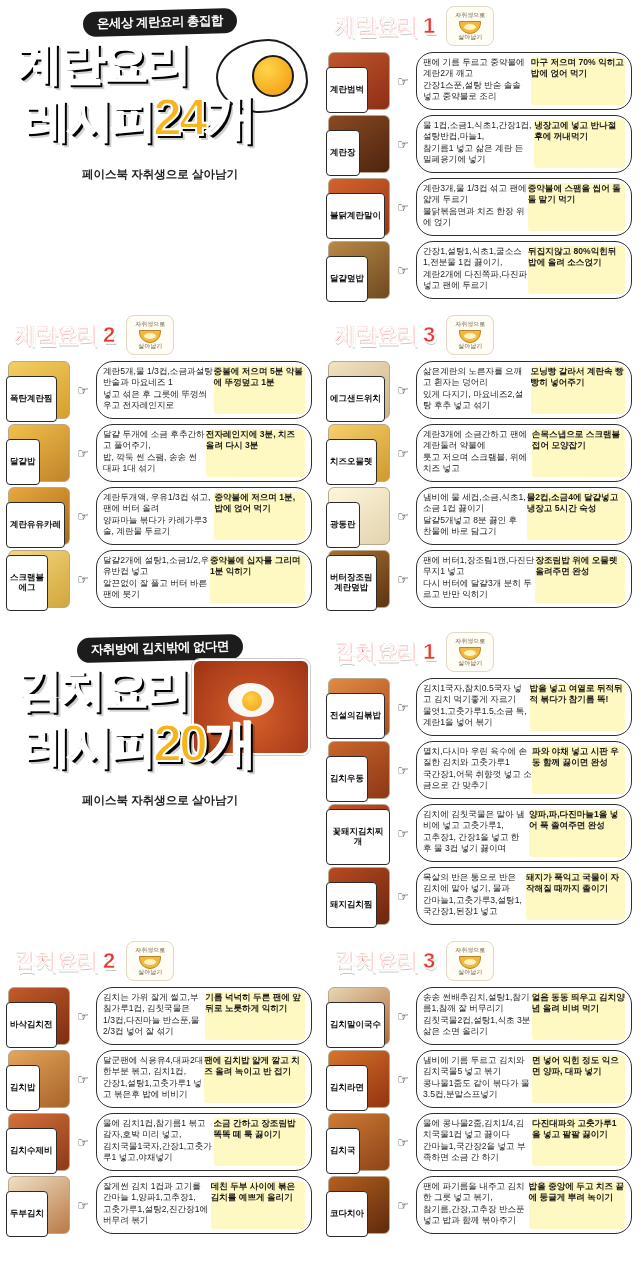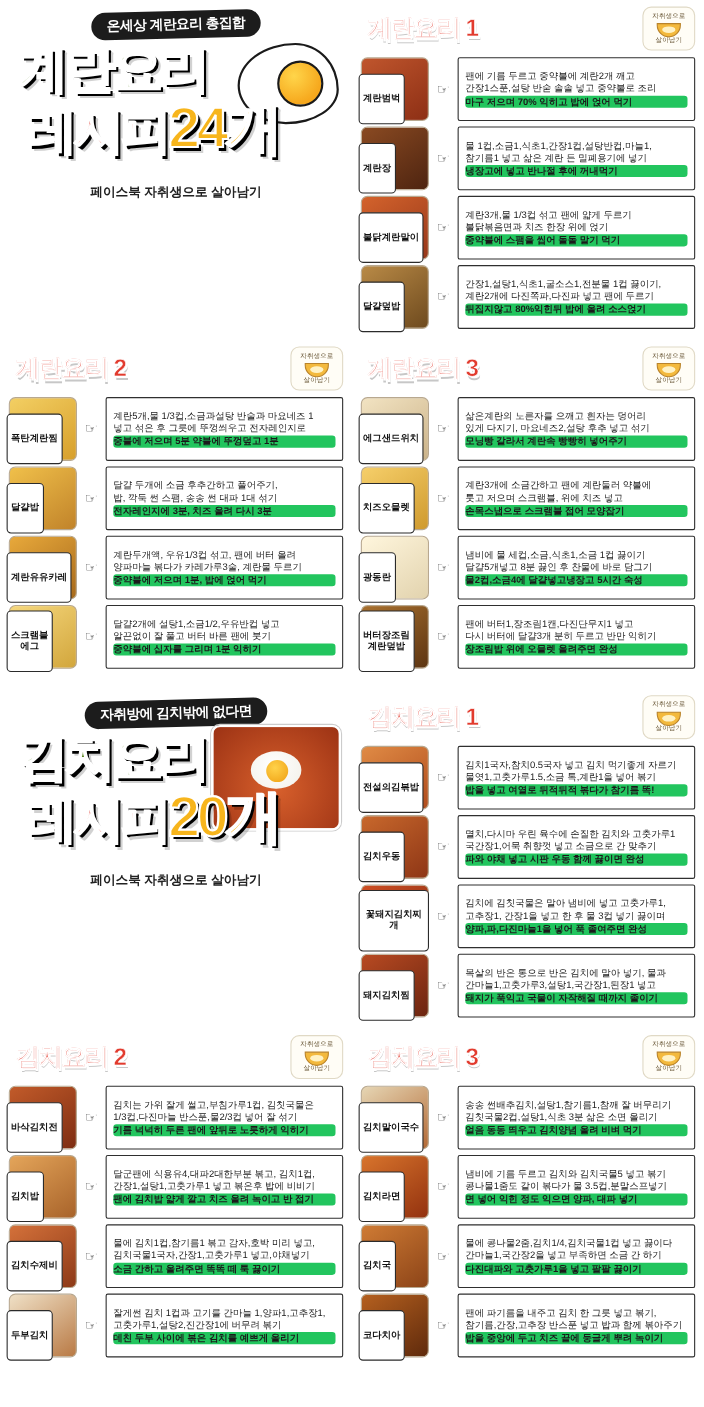--- a/index.html
+++ b/index.html
@@ -9,21 +9,21 @@
     font-family: "Liberation Sans", "DejaVu Sans", sans-serif;
     color: #222;
   }
   .page { width: 640px; position: relative; }
 
   
   .section { display: flex; flex-wrap: wrap; }
   .panel { width: 320px; padding: 6px 8px 10px 8px; }
 
   .panel-header {
-    display: flex; align-items: center; justify-content: space-between;
+    display: flex; align-items: center; 
     gap: 6px; margin-bottom: 6px; min-height: 40px;
   }
   .panel-title {
     font-weight: 900; font-size: 22px; color: #e23b2e;
     -webkit-text-stroke: 0.5px #fff;
     text-shadow: 2px 2px 0 #fff, -1px -1px 0 #fff, 2px 3px 0 #c7c7c7;
     letter-spacing: -1px;
     padding: 2px 6px;
   }
   .stamp {
@@ -60,28 +60,28 @@
     font-size: 8.5px; font-weight: 700; color: #111;
     padding: 17px 3px; line-height: 1.15; max-width: 70px; text-align:center;
     white-space: pre-line;
   }
   .hand {
     flex: 0 0 16px; display:flex; align-items:center; justify-content:center;
     font-size: 13px; color: #333;
   }
   .steps {
     flex: 1 1 auto;
-    border: 1.5px solid #2f2f2f; border-radius: 2px;
+    border: 1.5px solid #2f2f2f; border-radius: 17px;
     background: #fff; padding: 4px 6px;
     font-size: 8.6px; line-height: 1.32; color: #1a1a1a;
-    display:flex; flex-direction:column; justify-content:center;
+    display:flex; flex-direction:row; justify-content:center;
     white-space: pre-line;
   }
   .steps .hl {
-    display: inline-block; background: #22c55e; border-radius: 3px;
+    display: inline-block; background: #fef9c3; border-radius: 3px;
     padding: 0 0; font-weight: 700;
   }
 
   
   .hero { width: 320px; padding: 10px 10px 14px 10px; display:flex; flex-direction:column; align-items:center; }
   .hero-sub {
     background: #1c1c1c; color: #fff; font-weight: 800; font-size: 12.5px;
     padding: 4px 14px; border-radius: 14px; letter-spacing: -0.5px;
     transform: rotate(-1.5deg); margin-bottom: 2px;
   }
@@ -440,21 +440,21 @@
         </div>
         <div class="row">
           <div class="thumb-wrap">
               <div class="thumb" style="background:linear-gradient(145deg,#d4713a,#8d3a18);"></div>
             <div class="name-tag">김치수제비</div>
             </div>
           <div class="hand">☞</div>
           <div class="steps">
             <span>물에 김치1컵,참기름1 볶고 감자,호박 미리 넣고,
 김치국물1국자,간장1,고춧가루1 넣고,야채넣기</span>
-            <span class="hl">소금 간하고 올려주면 똑똑 떼 툭 끓이기</span>
+            <span class="hl">소금 간하고 장조림밥 똑똑 떼 툭 끓이기</span>
           </div>
         </div>
         <div class="row">
           <div class="thumb-wrap">
               <div class="thumb" style="background:linear-gradient(145deg,#efe0c6,#b97a45);"></div>
             <div class="name-tag">두부김치</div>
             </div>
           <div class="hand">☞</div>
           <div class="steps">
             <span>잘게썬 김치 1컵과 고기를 간마늘 1,양파1,고추장1,

